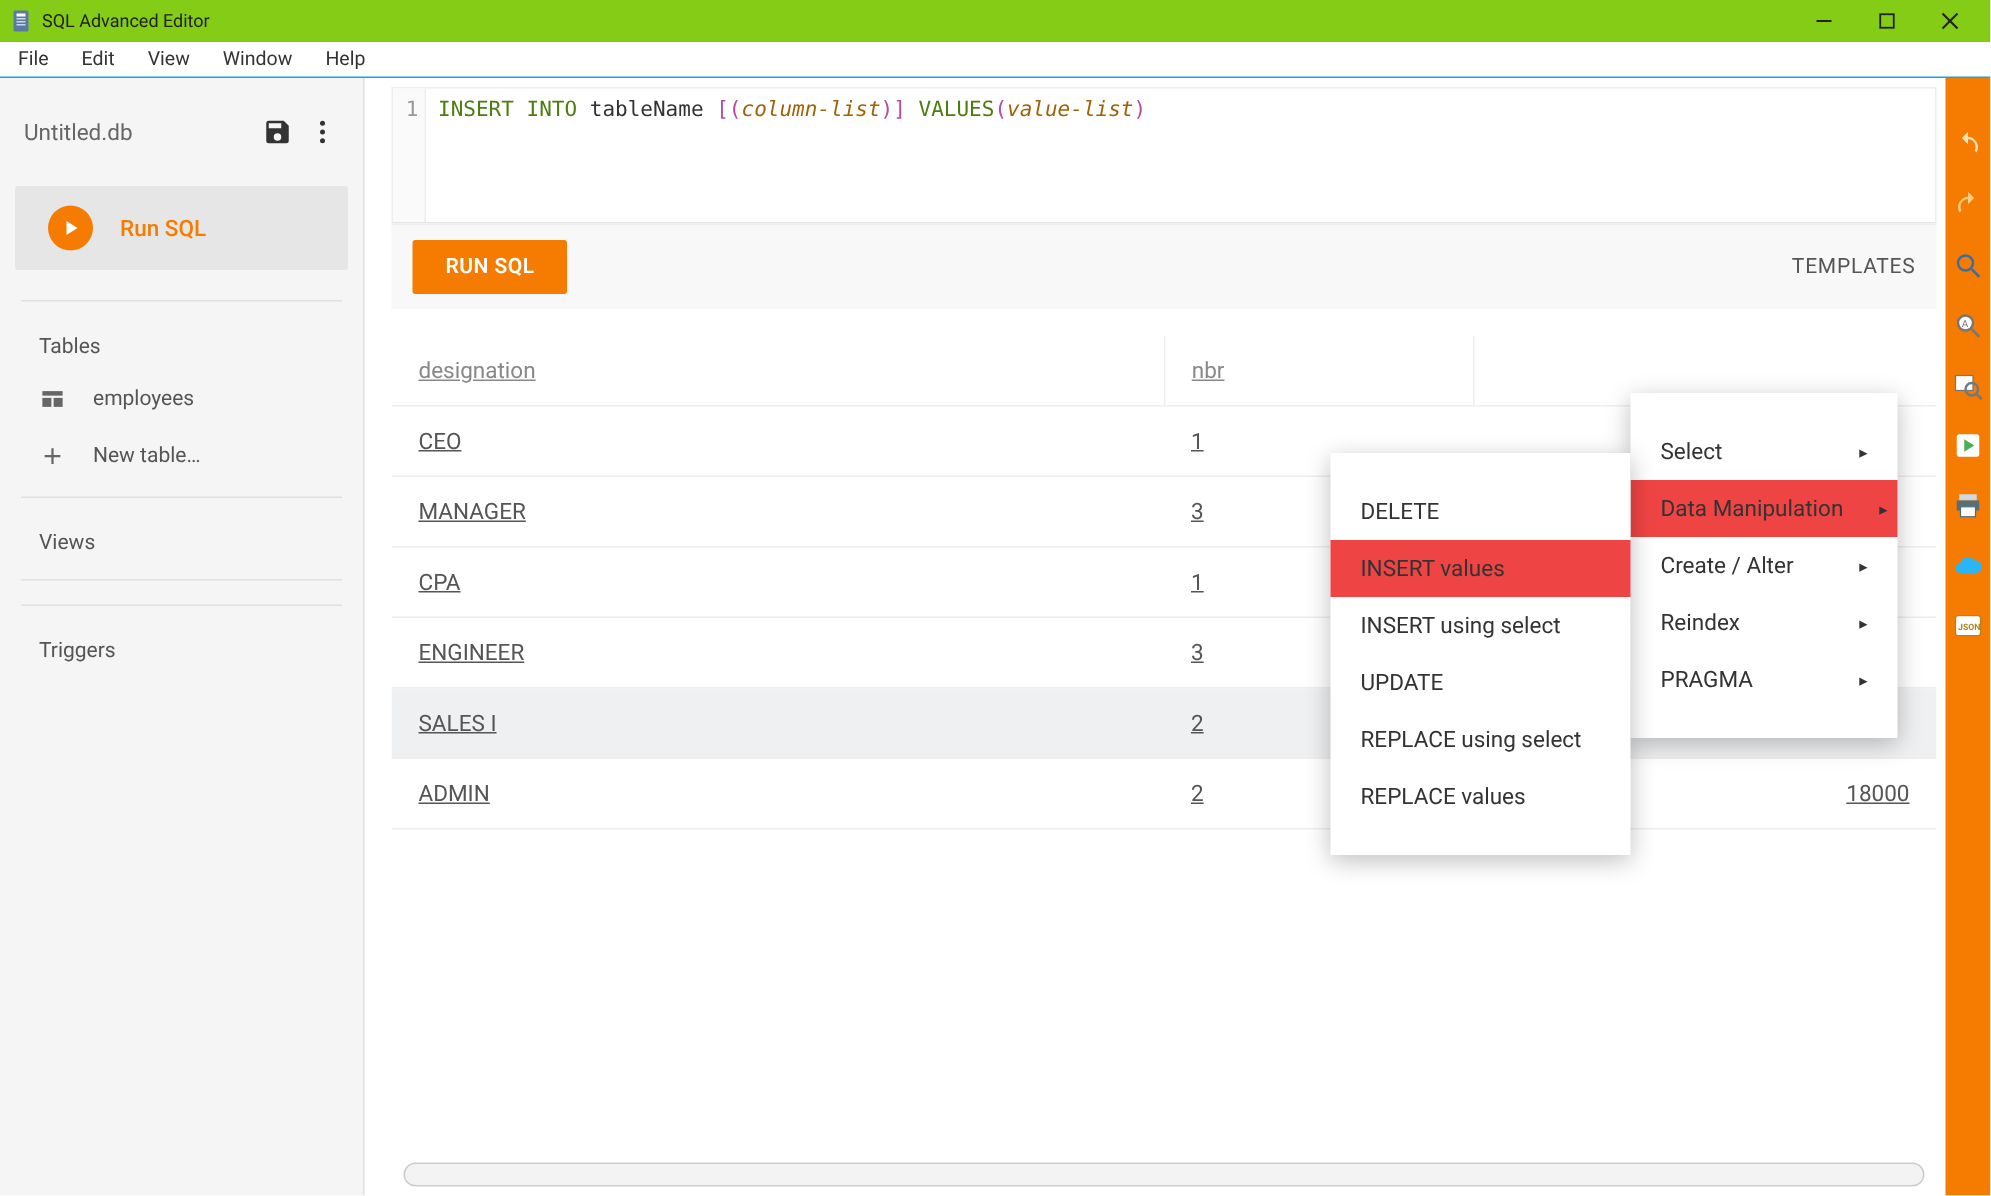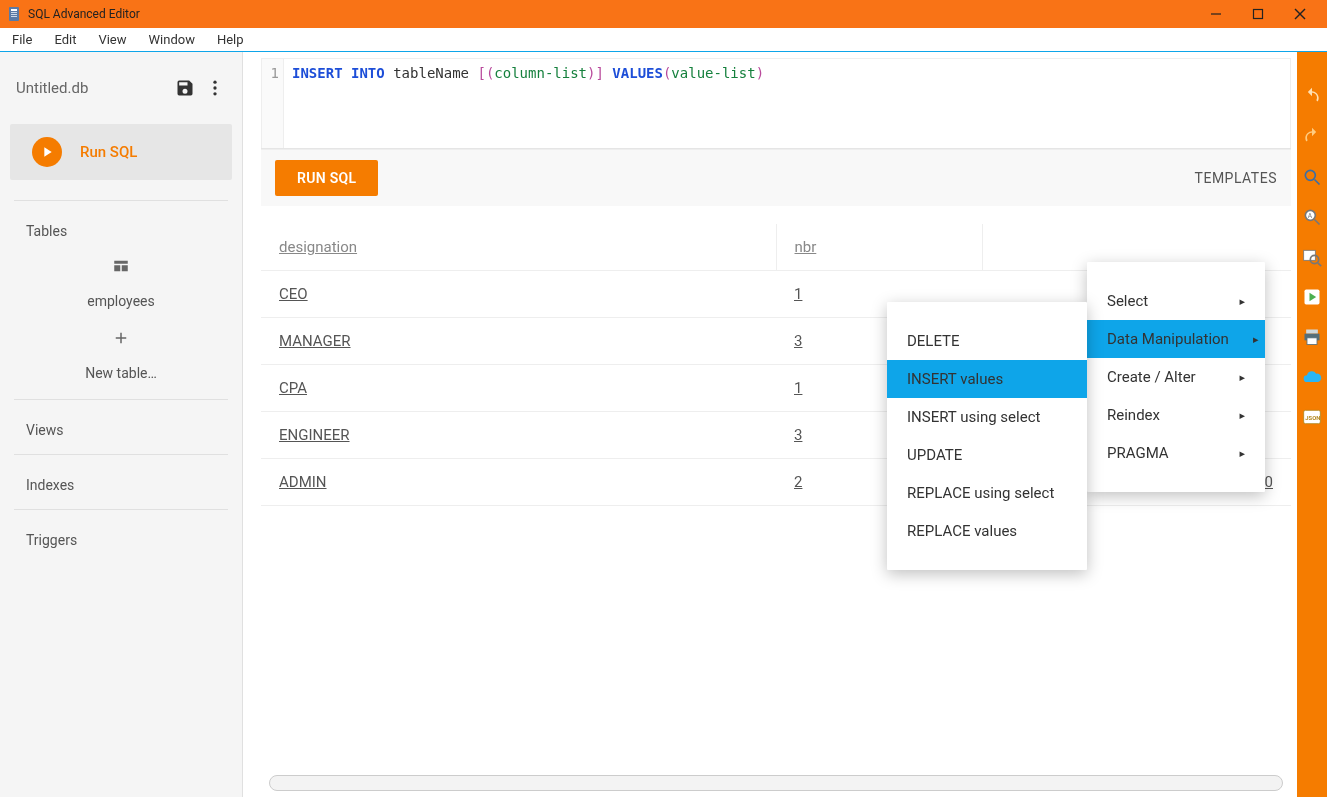--- a/index.html
+++ b/index.html
@@ -13,21 +13,21 @@
     overflow: hidden;
     position: relative;
   }
   
   .titlebar {
     height: 28px;
     display: flex;
     align-items: center;
     justify-content: space-between;
     padding: 0 6px;
-    background: #f97316;
+    background: #84cc16;
   }
   .titlebar-left { display: flex; align-items: center; gap: 6px; }
   .titlebar-icon { width: 16px; height: 16px; }
   .titlebar-title { font-size: 12px; color: #222; }
   .window-controls { display: flex; gap: 0; }
   .win-btn { width: 42px; height: 28px; display:flex; align-items:center; justify-content:center; font-size:14px; color:#222; }
   .win-btn svg { width:12px; height:12px; }
   
   .menubar {
     height: 24px;
@@ -76,21 +76,21 @@
     background: #f57c00;
     display:flex; align-items:center; justify-content:center;
   }
   .run-label { color:#f57c00; font-size:15px; font-weight:500; }
   .side-section-title {
     padding: 14px 26px 8px;
     color:#555; font-size:14px;
   }
   .side-item {
     display:flex; align-items:center; gap:18px;
-    padding: 10px 26px; color:#555; font-size:14px;flex-direction:column;
+    padding: 10px 26px; color:#555; font-size:14px;
   }
   .side-item .icn { width:18px; display:flex; align-items:center; justify-content:center; color:#666; }
   .side-divider { height:1px; background:#e0e0e0; margin: 8px 14px; }
 
   
   .main {
     flex: 1;
     display: flex;
     flex-direction: column;
     position: relative;
@@ -109,24 +109,24 @@
     border-bottom: none;
     font-family: "Consolas","Menlo",monospace;
     font-size: 14px;
   }
   .gutter {
     width: 22px; text-align:right; padding: 6px 4px 0 0; color:#999;
     border-right: 1px solid #eee;
     background:#fafafa;
   }
   .code { padding: 6px 8px; white-space: pre; }
-  .kw { color:#1d4ed8; font-weight:bold; }
+  .kw { color:#4d7c0f; font-weight:normal; }
   .paren { color:#b94a9c; }
   .ident { color:#333; }
-  .placeholder { color:#15803d; }
+  .placeholder { color:#a16207;font-style:italic; }
   .run-bar {
     display:flex; align-items:center; justify-content:space-between;
     padding: 10px 14px;
     background:#f8f8f8;
     border-top:1px solid #eee;
     margin: 0 6px 0 18px;
   }
   .run-btn {
     background:#f57c00; color:#fff; font-weight:600;
     padding: 10px 22px; border-radius:2px; font-size:14px;
@@ -163,21 +163,21 @@
   }
   .rs-icon { width:22px; height:22px; display:flex; align-items:center; justify-content:center; }
 
   
   .menu {
     position:absolute; background:#fff; box-shadow:0 4px 16px rgba(0,0,0,.25);
     border-radius:1px; padding: 20px 0; z-index: 50;
     font-size: 15px;
   }
   .menu .mi { padding: 10px 20px; display:flex; align-items:center; justify-content:space-between; gap:24px; white-space:nowrap; color:#333; }
-  .menu .mi.hover { background:#0ea5e9; }
+  .menu .mi.hover { background:#ef4444; }
   .menu .arrow::after { content:"▸"; font-size:11px; color:#333; }
   .menu1 { top: 210px; right: 32px; width: 178px; }
   .menu2 { top: 250px; right: 210px; width: 200px; }
 </style>
 </head>
 <body>
 
 <div class="titlebar">
   <div class="titlebar-left">
     <span class="titlebar-icon">
@@ -261,21 +261,20 @@
       <span class="icn">
           <svg viewBox="0 0 24 24" width="18" height="18">
             <path stroke="#666" stroke-width="2" d="M12 5v14M5 12h14"></path>
           </svg>
         </span>
       <span>New table…</span>
     </div>
     <div class="side-divider"></div>
     <div class="side-section-title">Views</div>
     <div class="side-divider"></div>
-    <div class="side-section-title">Indexes</div>
     <div class="side-divider"></div>
     <div class="side-section-title">Triggers</div>
   </div>
 
   <div class="main">
     <div class="editor-wrap">
       <div class="editor">
         <div class="gutter"><span>1</span></div>
         <div class="code"><span class="kw">INSERT</span> <span class="kw">INTO</span> <span class="ident">tableName</span> <span class="paren">[(</span><span class="placeholder">column-list</span><span class="paren">)]</span> <span class="kw">VALUES</span><span class="paren">(</span><span class="placeholder">value-list</span><span class="paren">)</span></div>
       </div>
@@ -306,20 +305,25 @@
               <td class="right"></td>
             </tr>
             <tr>
               <td>CPA</td>
               <td class="num">1</td>
               <td class="right"></td>
             </tr>
             <tr>
               <td>ENGINEER</td>
               <td class="num">3</td>
+              <td class="right"></td>
+            </tr>
+            <tr class="selected">
+              <td>SALES I</td>
+              <td class="num">2</td>
               <td class="right"></td>
             </tr>
             <tr>
               <td>ADMIN</td>
               <td class="num">2</td>
               <td class="right">18000</td>
             </tr>
           </tbody>
       </table>
       <div class="hscroll"></div>

